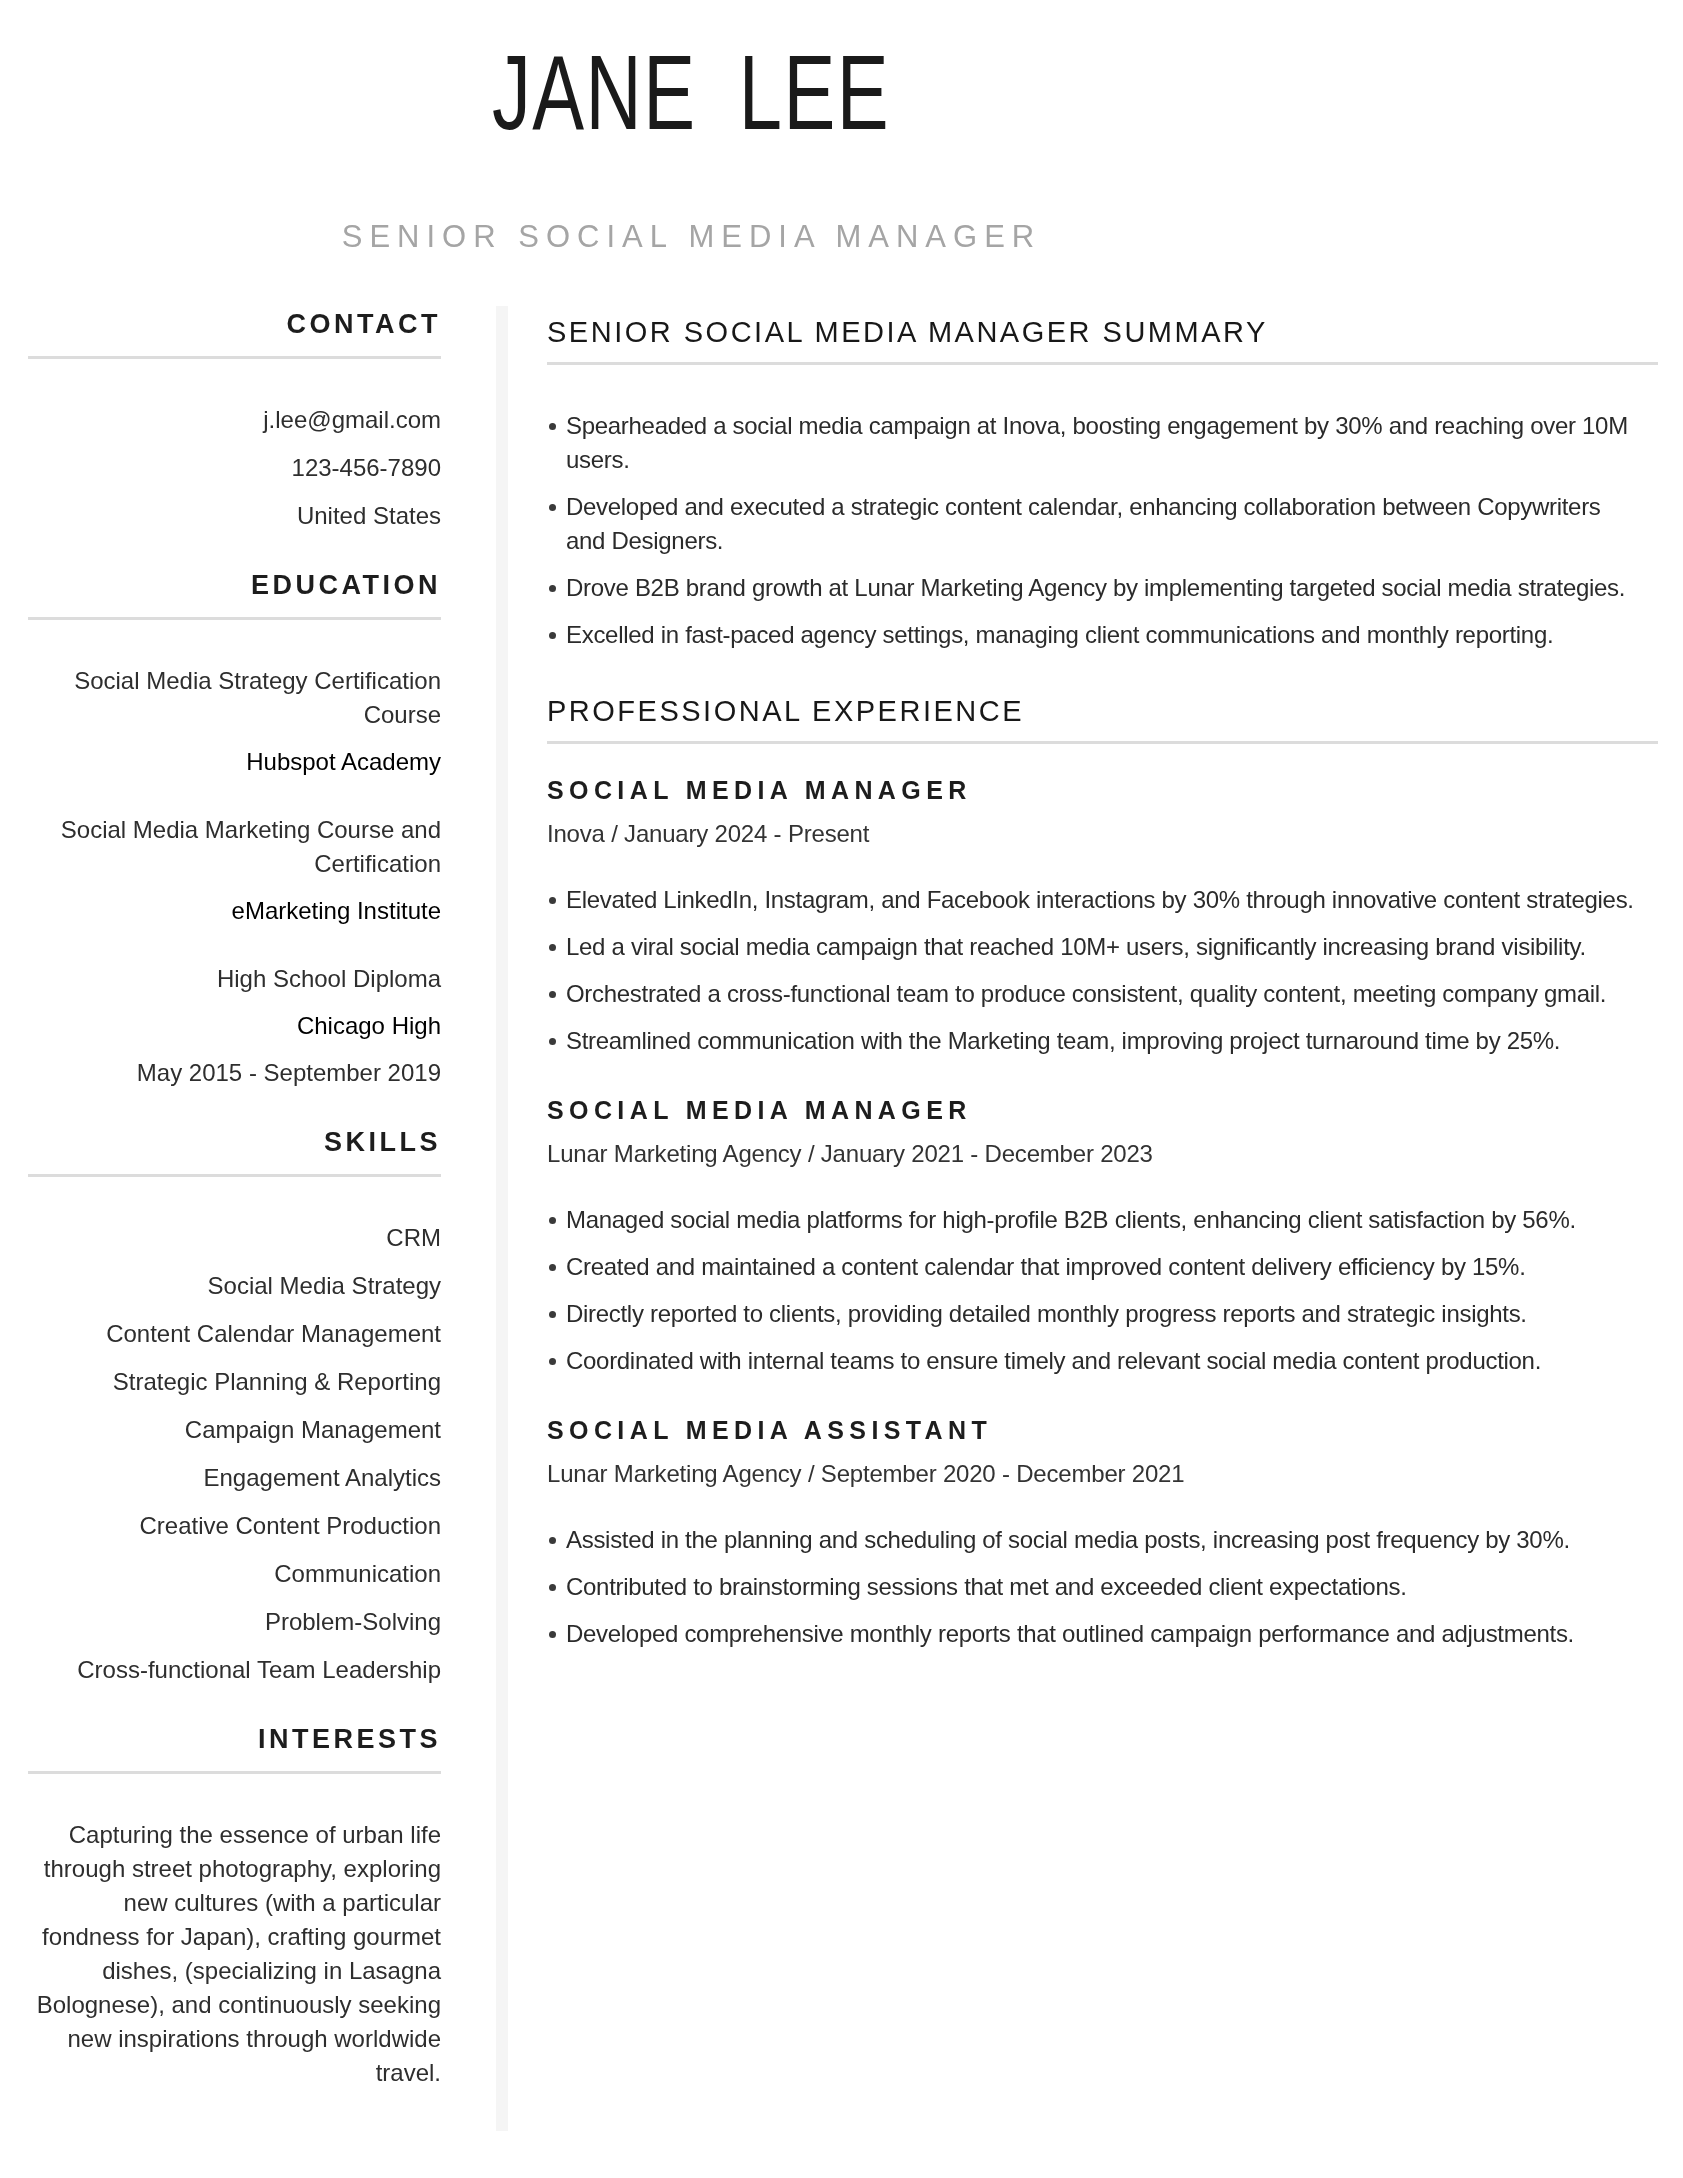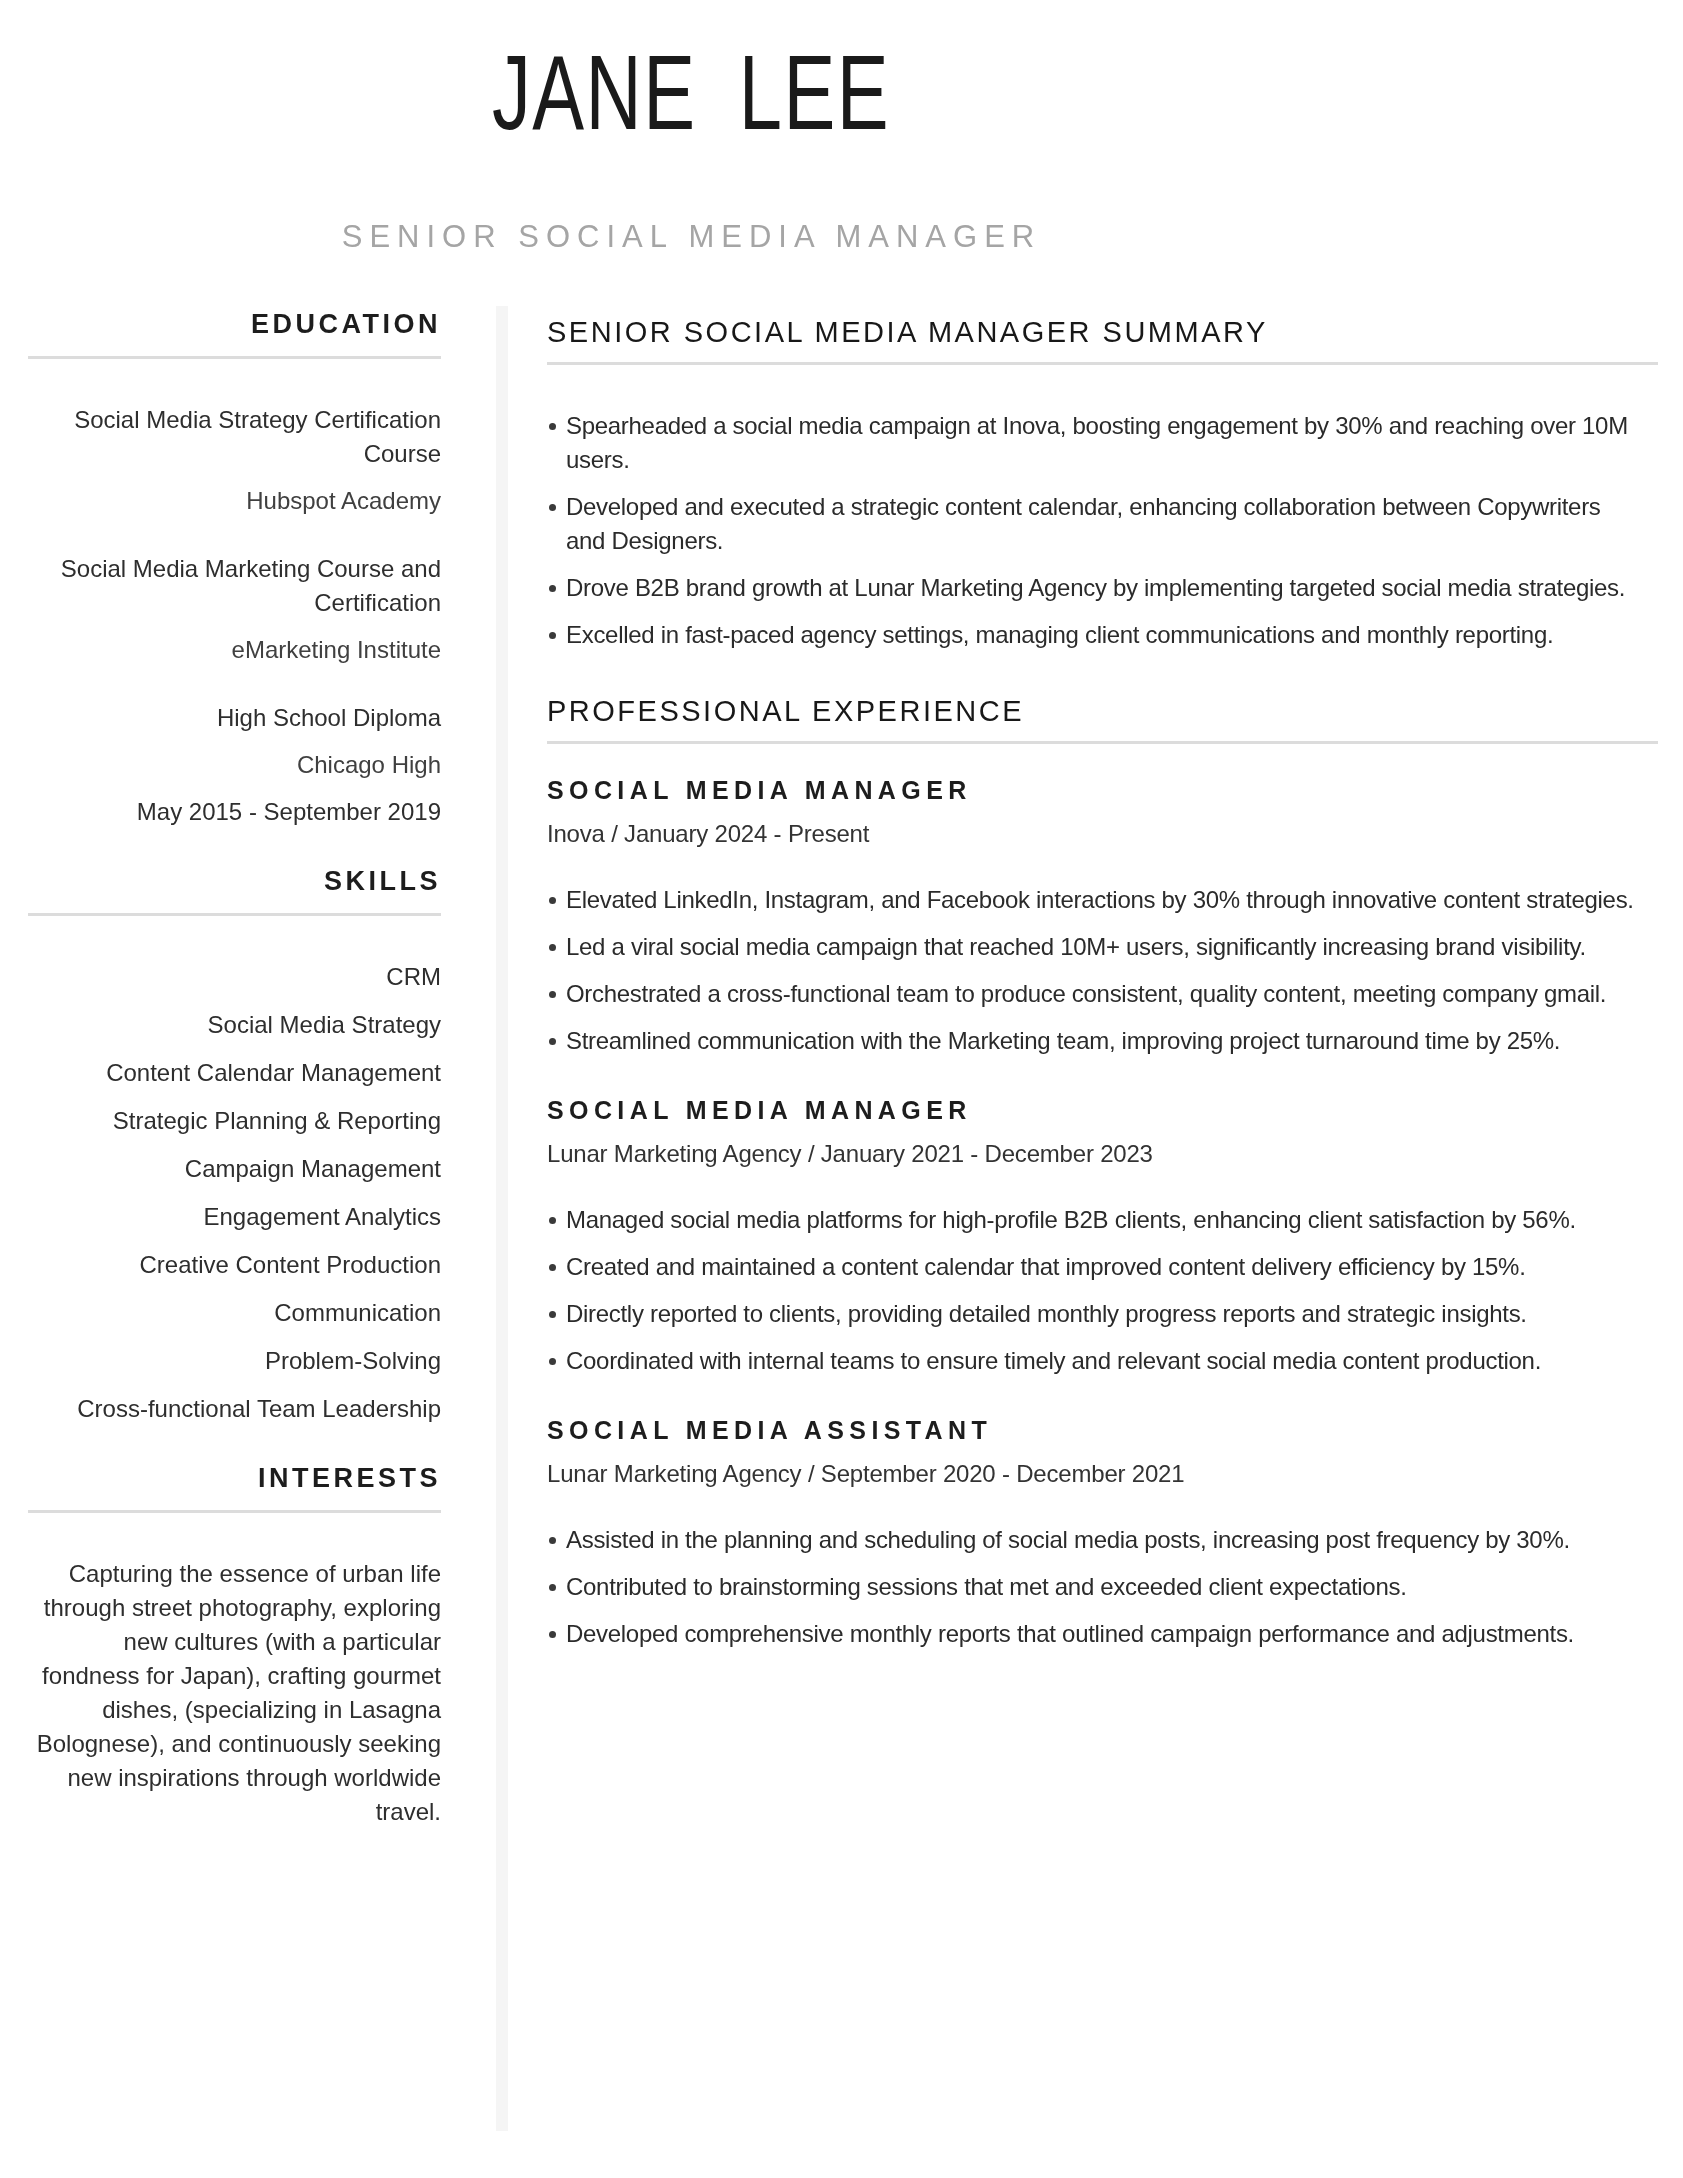--- a/index.html
+++ b/index.html
@@ -23,21 +23,21 @@
   .sidebar{position:absolute;left:28px;top:306px;width:413px;text-align:right;}
   .side-section{margin:0 0 34px 0;}
   .side-heading{
     margin:0;font-size:27px;font-weight:700;letter-spacing:3.5px;color:#1d1d1d;line-height:36px;
   }
   .rule{border:none;border-top:3px solid #dcdcdc;margin:14px 0 0 0;}
   .section-body{margin-top:44px;}
   .side-item{font-size:24px;line-height:34px;color:#2e2e2e;margin-bottom:14px;}
   .edu-group{margin-bottom:34px;}
   .edu-degree{font-size:24px;line-height:34px;color:#2e2e2e;}
-  .edu-school{font-size:24px;line-height:34px;color:#404040;margin-top:13px;}
+  .edu-school{font-size:24px;line-height:34px;color:#000000;margin-top:13px;}
   .edu-dates{font-size:24px;line-height:34px;color:#2e2e2e;margin-top:13px;}
   .interests-text{margin:0;font-size:24px;line-height:34px;color:#2e2e2e;}
   
   .main{position:absolute;left:547px;top:306px;width:1111px;}
   .main-heading{
     margin:9px 0 0 0;font-size:29px;font-weight:400;letter-spacing:2.5px;color:#181818;line-height:34px;
   }
   .main .rule{margin-top:13px;}
   .bullets{margin-top:44px;}
   .bullet{position:relative;padding-left:19px;margin-bottom:13px;}
@@ -62,20 +62,29 @@
 
   <div class="header">
     <h1 class="name"><span class="name-inner">JANE LEE</span></h1>
     <div class="subtitle">SENIOR SOCIAL MEDIA MANAGER</div>
   </div>
 
   <div class="divider"></div>
 
   <aside class="sidebar">
 
+    <section class="side-section">
+      <h2 class="side-heading">CONTACT</h2>
+      <hr class="rule">
+      <div class="section-body">
+        <div class="side-item">j.lee@gmail.com</div>
+        <div class="side-item">123-456-7890</div>
+        <div class="side-item">United States</div>
+      </div>
+    </section>
 
     <section class="side-section">
       <h2 class="side-heading">EDUCATION</h2>
       <hr class="rule">
       <div class="section-body">
         <div class="edu-group">
           <div class="edu-degree">Social Media Strategy Certification Course</div>
           <div class="edu-school">Hubspot Academy</div>
         </div>
         <div class="edu-group">

